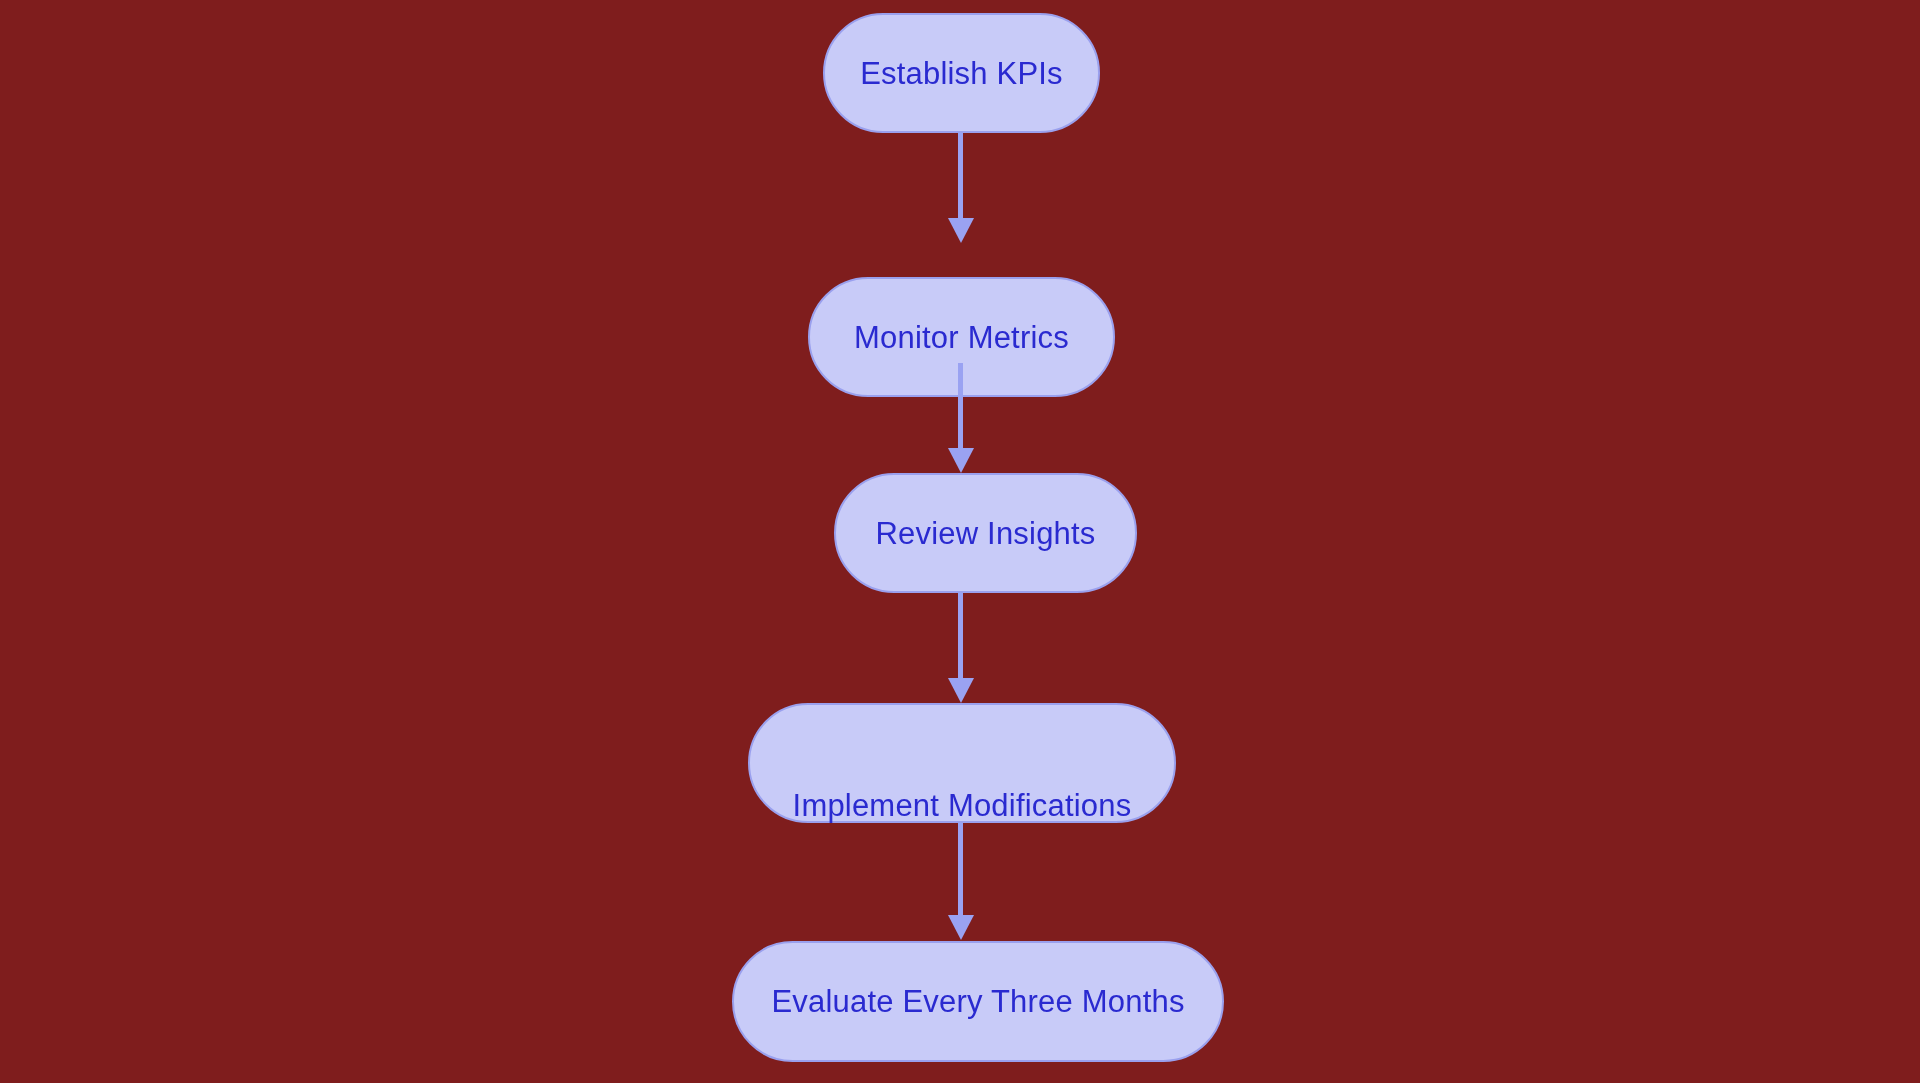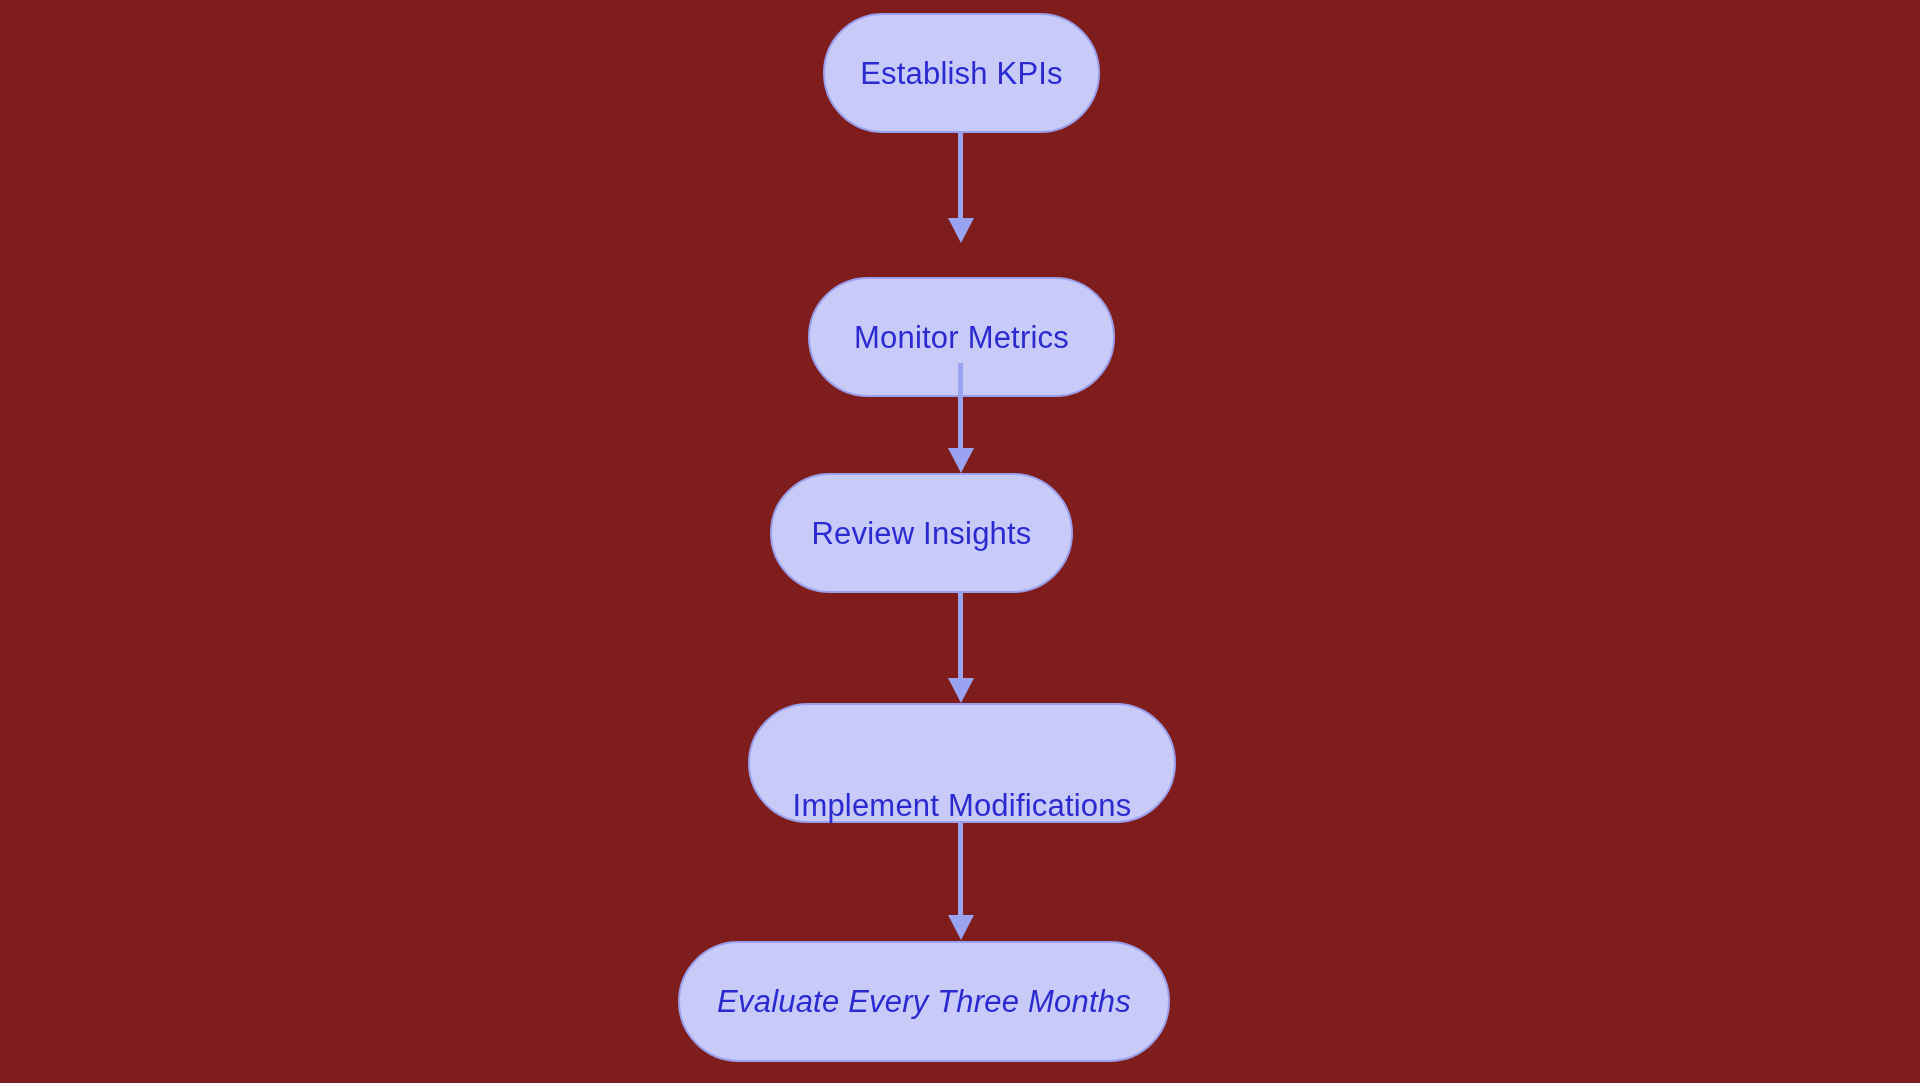--- a/index.html
+++ b/index.html
@@ -83,35 +83,35 @@
 
   <div class="node" id="node-2" style="left:808px; top:243px; width:307px; height:120px;margin-top:34px;">
     <span class="node-label">Monitor Metrics</span>
   </div>
 
   <div class="connector" id="edge-2" style="left:948px; top:363px; width:26px; height:110px;">
     <div class="conn-line" style="left:10px; top:0; height:86px;"></div>
     <div class="conn-head" style="left:0; top:85px;"></div>
   </div>
 
-  <div class="node" id="node-3" style="left:770px; top:473px; width:303px; height:120px;">
+  <div class="node" id="node-3" style="left:834px; top:473px; width:303px; height:120px;">
     <span class="node-label">Review Insights</span>
   </div>
 
   <div class="connector" id="edge-3" style="left:948px; top:593px; width:26px; height:110px;">
     <div class="conn-line" style="left:10px; top:0; height:86px;"></div>
     <div class="conn-head" style="left:0; top:85px;"></div>
   </div>
 
   <div class="node" id="node-4" style="left:748px; top:703px; width:428px; height:120px;align-items:flex-end;">
     <span class="node-label">Implement Modifications</span>
   </div>
 
   <div class="connector" id="edge-4" style="left:948px; top:823px; width:26px; height:118px;">
     <div class="conn-line" style="left:10px; top:0; height:93px;"></div>
     <div class="conn-head" style="left:0; top:92px;"></div>
   </div>
 
-  <div class="node" id="node-5" style="left:678px; top:941px; width:492px; height:121px;font-style:italic;">
+  <div class="node" id="node-5" style="left:732px; top:941px; width:492px; height:121px;">
     <span class="node-label">Evaluate Every Three Months</span>
   </div>
 
 </div>
 
 </body></html>

